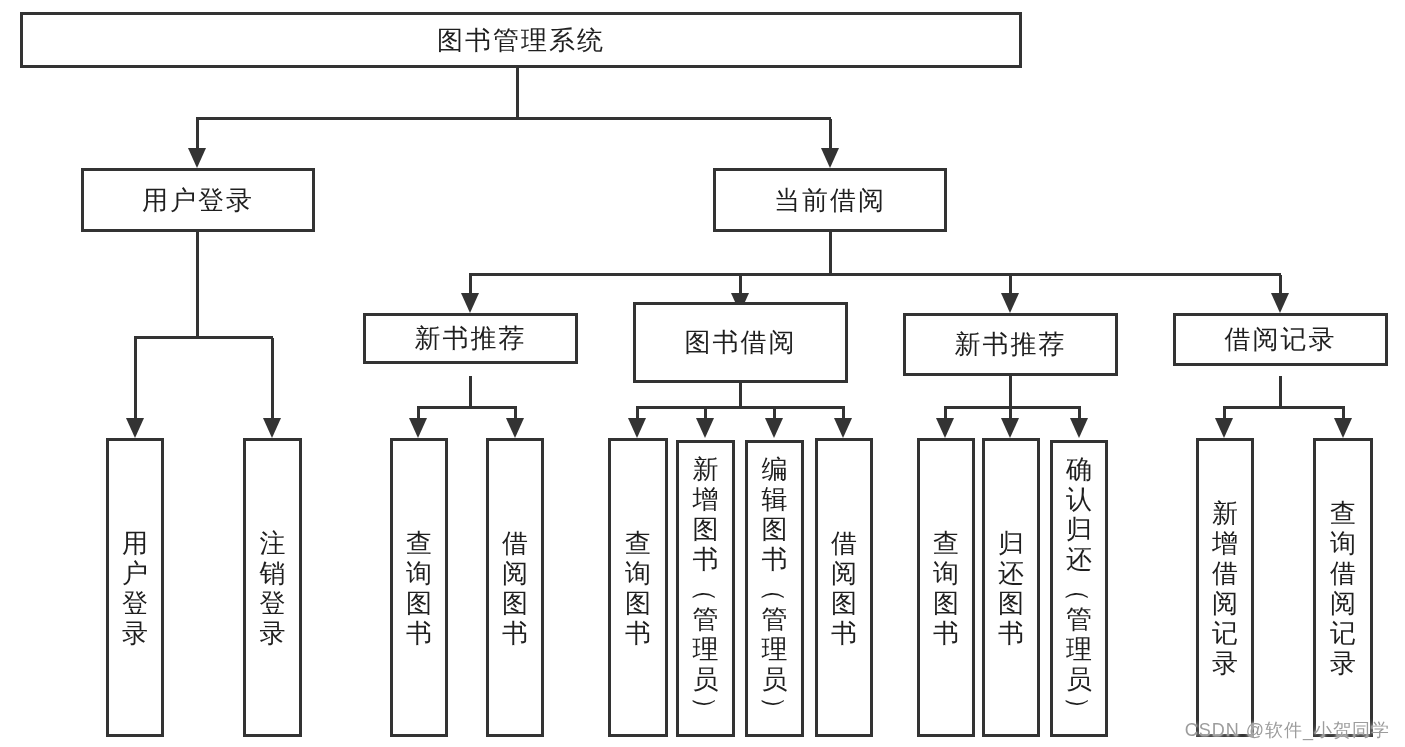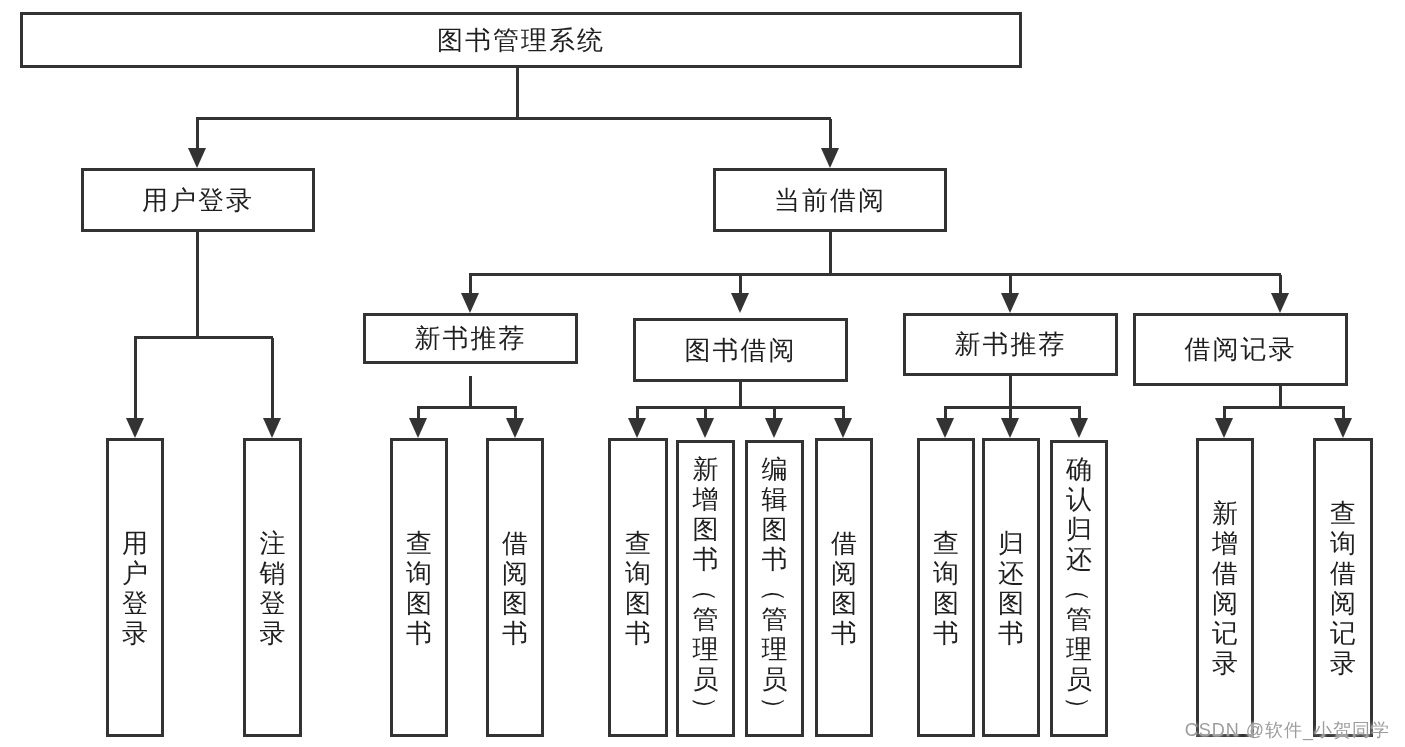--- a/index.html
+++ b/index.html
@@ -64,23 +64,23 @@
 <body>
 
 <div id="stage">
 
   <div class="box hbox" style="left:81px;top:168px;width:234px;height:64px">用户登录</div>
 
   <div class="box hbox" style="left:20px;top:12px;width:1002px;height:56px">图书管理系统</div>
   <div class="box hbox" style="left:713px;top:168px;width:234px;height:64px">当前借阅</div>
 
   <div class="box hbox" style="left:363px;top:313px;width:215px;height:51px">新书推荐</div>
-  <div class="box hbox" style="left:633px;top:318px;width:215px;height:64px">图书借阅</div>
+  <div class="box hbox" style="left:633px;top:302px;width:215px;height:81px">图书借阅</div>
   <div class="box hbox" style="left:903px;top:313px;width:215px;height:63px">新书推荐</div>
-  <div class="box hbox" style="left:1133px;top:313px;width:215px;height:73px">借阅记录</div>
+  <div class="box hbox" style="left:1173px;top:313px;width:215px;height:53px">借阅记录</div>
 
   <div class="box vbox" style="left:106px;top:438px;width:58px;height:299px">
       <span>用</span>
       <span>户</span>
       <span>登</span>
       <span>录</span>
     </div>
   <div class="box vbox" style="left:243px;top:438px;width:59px;height:299px">
       <span>注</span>
       <span>销</span>

